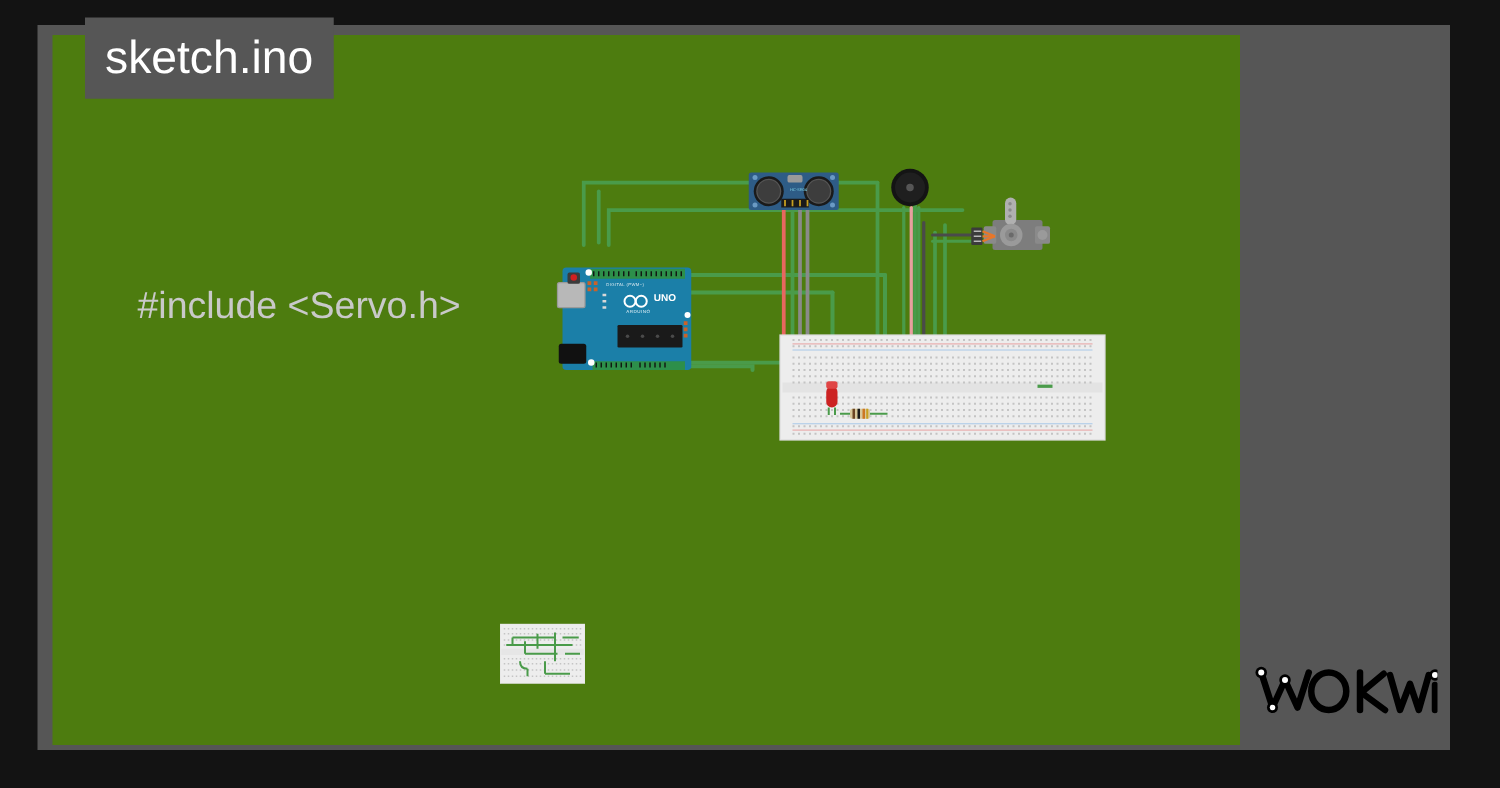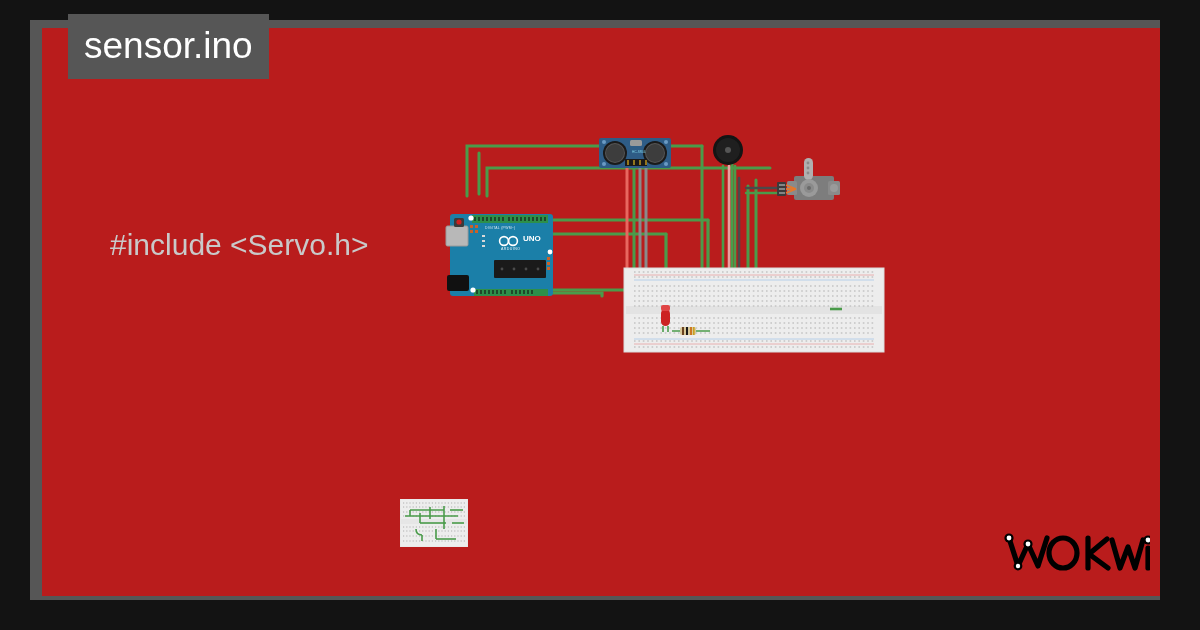--- a/index.html
+++ b/index.html
@@ -12,22 +12,22 @@
   #root { position: relative; width: 1200px; height: 630px; background: #131313; }
 
   
   .frame-shadow {
     position: absolute; left: 30px; top: 20px;
     width: 1130px; height: 580px;
     background: #565656;
   }
   .panel {
     position: absolute; left: 42px; top: 28px;
-    width: 1118px; height: 568px;
-    background: #b91c1c;
+    width: 950px; height: 568px;
+    background: #4d7c0f;
     overflow: hidden;
   }
 
   
   .title-badge {
     position: absolute; left: 68px; top: 14px;
     background: #565656;
     color: #ffffff;
     font-size: 37px;
     line-height: 1;
@@ -349,21 +349,21 @@
         <path d="M36 40 L56 40"></path>
         <path d="M16 30 Q16 36 22 36"></path>
         <path d="M22 36 L22 42"></path>
         <path d="M50 11 L63 11"></path>
         <path d="M52 24 L64 24"></path>
       </g>
     </svg>
 
   </div>
 
-  <div class="title-badge">sensor.ino</div>
+  <div class="title-badge">sketch.ino</div>
 
   <svg class="wokwi-logo" width="146" height="50" viewBox="0 0 146 50">
     <g fill="none" stroke="#000000" stroke-width="5.2" stroke-linecap="round" stroke-linejoin="round">
 
       <path d="M5 10 L14 38 L24 16 L34 38 L43 10"></path>
 
       <path d="M84 10 L84 40"></path>
       <path d="M103 11 L85 26 L104 40"></path>
 
       <path d="M108 12 L116 40 L124 19 L131 40 L139 12"></path>

